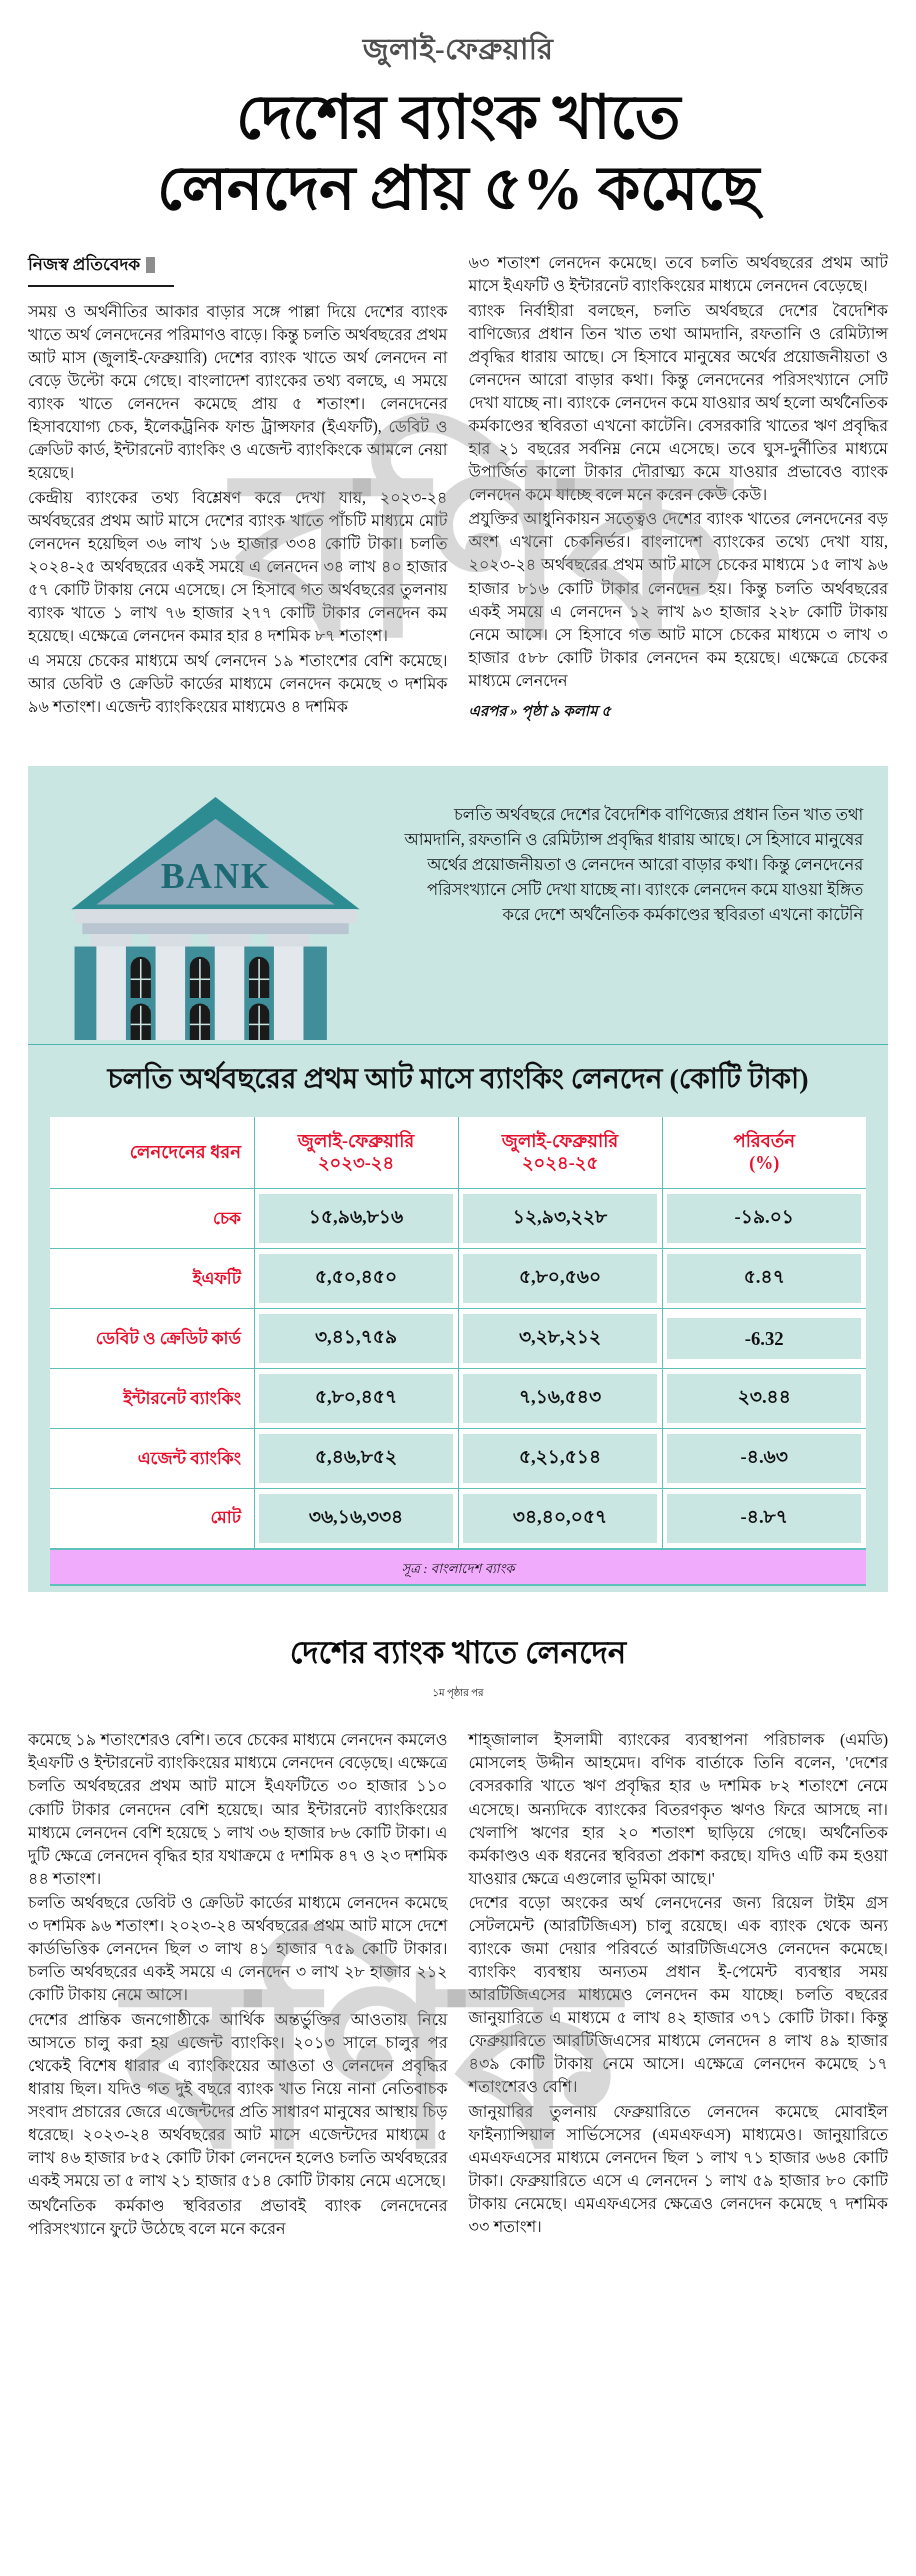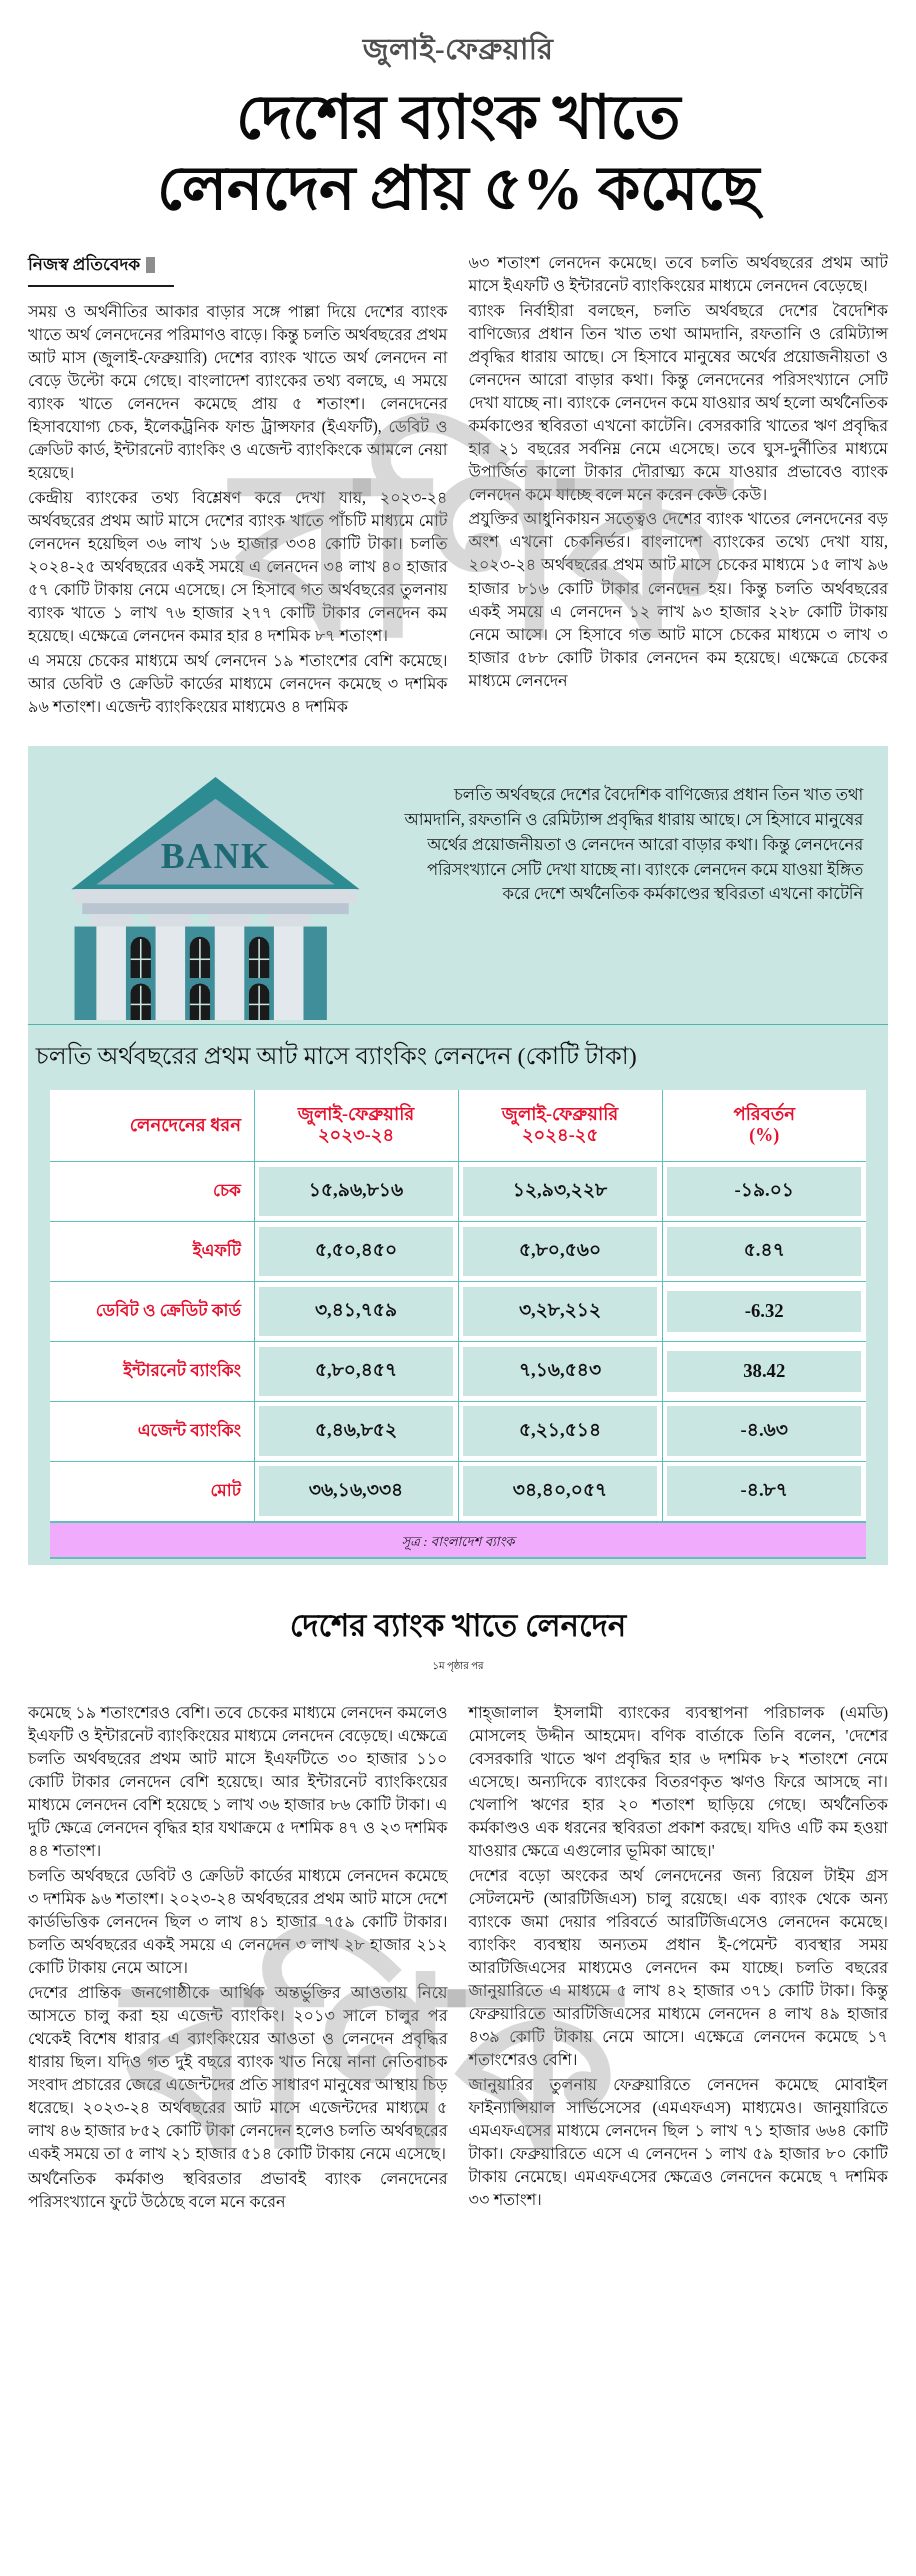--- a/index.html
+++ b/index.html
@@ -122,22 +122,23 @@
   }
 
   
   .table-block {
     margin: 0 28px;
     background: #c9e6e3;
     padding: 0 0 4.7px 0;
     box-sizing: border-box;
   }
   .table-title {
-    font-size: 24px;
-    font-weight: 400;
+    text-align: center;
+    font-size: 28px;
+    font-weight: 700;
     color: #111;
     padding: 12.5px 7.8px 12.5px 7.8px;
     border-top: 1.6px solid #4fb3ad;
   }
   table.data {
     width: calc(100% - 44px);
     margin: 0 22px;
     border-collapse: collapse;
     background: #ffffff;
     table-layout: fixed;
@@ -266,20 +267,21 @@
       <div class="byline-rule"></div>
       <p class="body first">সময় ও অর্থনীতির আকার বাড়ার সঙ্গে পাল্লা দিয়ে দেশের ব্যাংক খাতে অর্থ লেনদেনের পরিমাণও বাড়ে। কিন্তু চলতি অর্থবছরের প্রথম আট মাস (জুলাই-ফেব্রুয়ারি) দেশের ব্যাংক খাতে অর্থ লেনদেন না বেড়ে উল্টো কমে গেছে। বাংলাদেশ ব্যাংকের তথ্য বলছে, এ সময়ে ব্যাংক খাতে লেনদেন কমেছে প্রায় ৫ শতাংশ। লেনদেনের হিসাবযোগ্য চেক, ইলেকট্রনিক ফান্ড ট্রান্সফার (ইএফটি), ডেবিট ও ক্রেডিট কার্ড, ইন্টারনেট ব্যাংকিং ও এজেন্ট ব্যাংকিংকে আমলে নেয়া হয়েছে।</p>
       <p class="body">কেন্দ্রীয় ব্যাংকের তথ্য বিশ্লেষণ করে দেখা যায়, ২০২৩-২৪ অর্থবছরের প্রথম আট মাসে দেশের ব্যাংক খাতে পাঁচটি মাধ্যমে মোট লেনদেন হয়েছিল ৩৬ লাখ ১৬ হাজার ৩৩৪ কোটি টাকা। চলতি ২০২৪-২৫ অর্থবছরের একই সময়ে এ লেনদেন ৩৪ লাখ ৪০ হাজার ৫৭ কোটি টাকায় নেমে এসেছে। সে হিসাবে গত অর্থবছরের তুলনায় ব্যাংক খাতে ১ লাখ ৭৬ হাজার ২৭৭ কোটি টাকার লেনদেন কম হয়েছে। এক্ষেত্রে লেনদেন কমার হার ৪ দশমিক ৮৭ শতাংশ।</p>
       <p class="body">এ সময়ে চেকের মাধ্যমে অর্থ লেনদেন ১৯ শতাংশের বেশি কমেছে। আর ডেবিট ও ক্রেডিট কার্ডের মাধ্যমে লেনদেন কমেছে ৩ দশমিক ৯৬ শতাংশ। এজেন্ট ব্যাংকিংয়ের মাধ্যমেও ৪ দশমিক</p>
     </div>
 
     <div class="col">
       <p class="body first">৬৩ শতাংশ লেনদেন কমেছে। তবে চলতি অর্থবছরের প্রথম আট মাসে ইএফটি ও ইন্টারনেট ব্যাংকিংয়ের মাধ্যমে লেনদেন বেড়েছে।</p>
       <p class="body">ব্যাংক নির্বাহীরা বলছেন, চলতি অর্থবছরে দেশের বৈদেশিক বাণিজ্যের প্রধান তিন খাত তথা আমদানি, রফতানি ও রেমিট্যান্স প্রবৃদ্ধির ধারায় আছে। সে হিসাবে মানুষের অর্থের প্রয়োজনীয়তা ও লেনদেন আরো বাড়ার কথা। কিন্তু লেনদেনের পরিসংখ্যানে সেটি দেখা যাচ্ছে না। ব্যাংকে লেনদেন কমে যাওয়ার অর্থ হলো অর্থনৈতিক কর্মকাণ্ডের স্থবিরতা এখনো কাটেনি। বেসরকারি খাতের ঋণ প্রবৃদ্ধির হার ২১ বছরের সর্বনিম্ন নেমে এসেছে। তবে ঘুস-দুর্নীতির মাধ্যমে উপার্জিত কালো টাকার দৌরাত্ম্য কমে যাওয়ার প্রভাবেও ব্যাংক লেনদেন কমে যাচ্ছে বলে মনে করেন কেউ কেউ।</p>
       <p class="body">প্রযুক্তির আধুনিকায়ন সত্ত্বেও দেশের ব্যাংক খাতের লেনদেনের বড় অংশ এখনো চেকনির্ভর। বাংলাদেশ ব্যাংকের তথ্যে দেখা যায়, ২০২৩-২৪ অর্থবছরের প্রথম আট মাসে চেকের মাধ্যমে ১৫ লাখ ৯৬ হাজার ৮১৬ কোটি টাকার লেনদেন হয়। কিন্তু চলতি অর্থবছরের একই সময়ে এ লেনদেন ১২ লাখ ৯৩ হাজার ২২৮ কোটি টাকায় নেমে আসে। সে হিসাবে গত আট মাসে চেকের মাধ্যমে ৩ লাখ ৩ হাজার ৫৮৮ কোটি টাকার লেনদেন কম হয়েছে। এক্ষেত্রে চেকের মাধ্যমে লেনদেন</p>
+      <p class="jump-note">এরপর » পৃষ্ঠা ৯ কলাম ৫</p>
     </div>
 
   </div>
 
   <div class="info-panel">
     <div class="bank-art">
       <svg viewBox="0 0 430 330" width="335" height="257" preserveAspectRatio="xMidYMax meet" aria-hidden="true">
 
         <polygon points="215,18 400,162 30,162" fill="#2d8b92"></polygon>
         <polygon points="215,46 368,156 62,156" fill="#8fa9bd"></polygon>
@@ -399,21 +401,21 @@
         </tr>
         <tr>
           <td class="row-label">ইন্টারনেট ব্যাংকিং</td>
           <td class="val td-col">
               <span class="chip">৫,৮০,৪৫৭</span>
             </td>
           <td class="val td-col">
               <span class="chip">৭,১৬,৫৪৩</span>
             </td>
           <td class="val td-last">
-              <span class="chip">38.42</span>
+              <span class="chip">২৩.৪৪</span>
             </td>
         </tr>
         <tr>
           <td class="row-label">এজেন্ট ব্যাংকিং</td>
           <td class="val td-col">
               <span class="chip">৫,৪৬,৮৫২</span>
             </td>
           <td class="val td-col">
               <span class="chip">৫,২১,৫১৪</span>
             </td>

